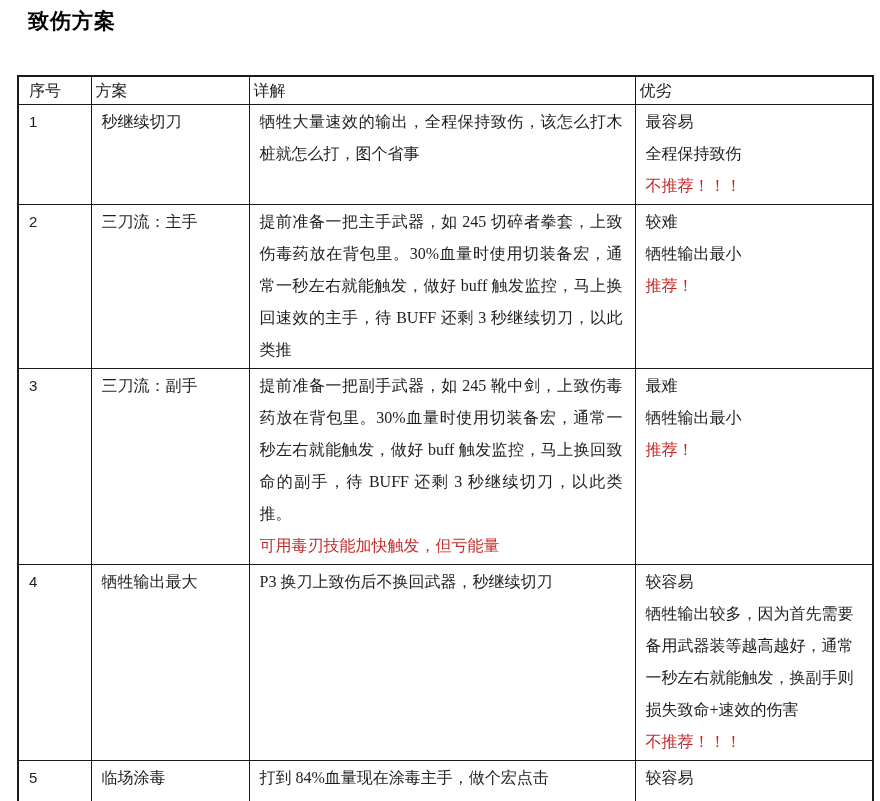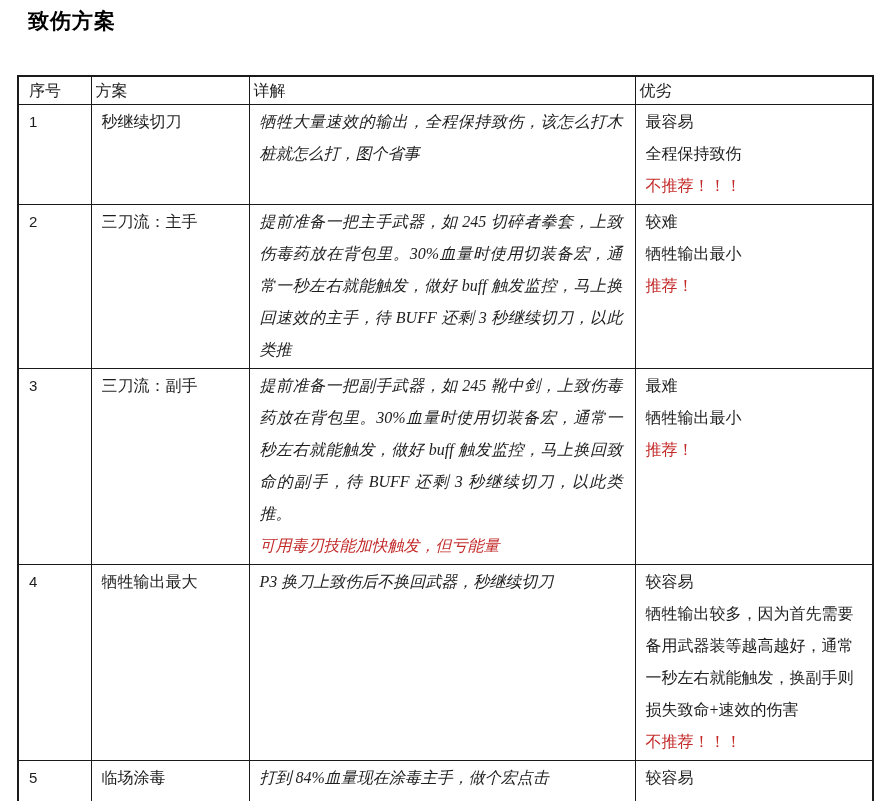--- a/index.html
+++ b/index.html
@@ -47,21 +47,21 @@
   .plans tbody td { padding: 1px 12px 2px 10px; }
   .plans tbody td p { margin: 0; line-height: 32px; }
 
   .plans tbody tr:nth-child(1) { height: 99px; }
   .plans tbody tr:nth-child(2) { height: 129px; }
   .plans tbody tr:nth-child(3) { height: 155px; }
   .plans tbody tr:nth-child(4) { height: 185px; }
   .plans tbody tr:nth-child(5) { height: 126px; }
 
   td.cell-num p { font-family: "Liberation Sans", "DejaVu Sans", sans-serif; font-size: 15px; }
-  td.cell-detail p.justify { text-align: justify; font-style: italic; }
+  td.cell-detail p.justify { text-align: justify; }
   td.cell-detail p.macro { font-family: "Liberation Sans", "DejaVu Sans", sans-serif; font-size: 15px; }
   p.red { color: var(--red, #c32b2b); }
 </style>
 </head>
 <body>
 
 <div class="page">
 
   <div class="page-title">致伤方案</div>
 

